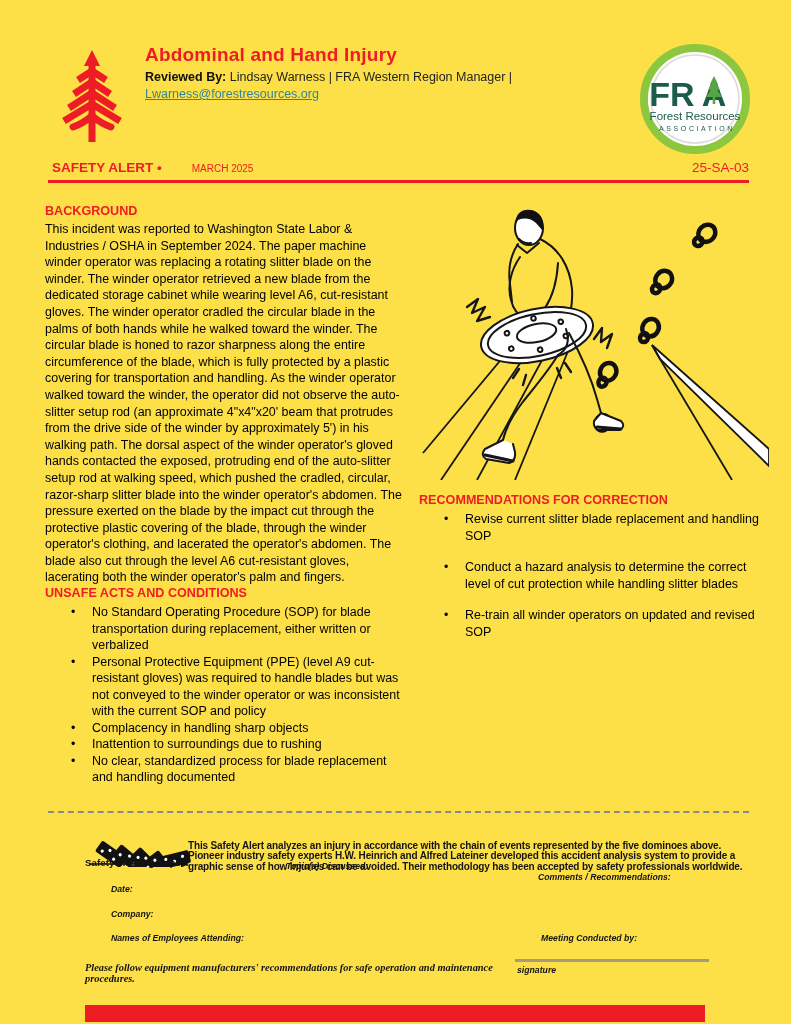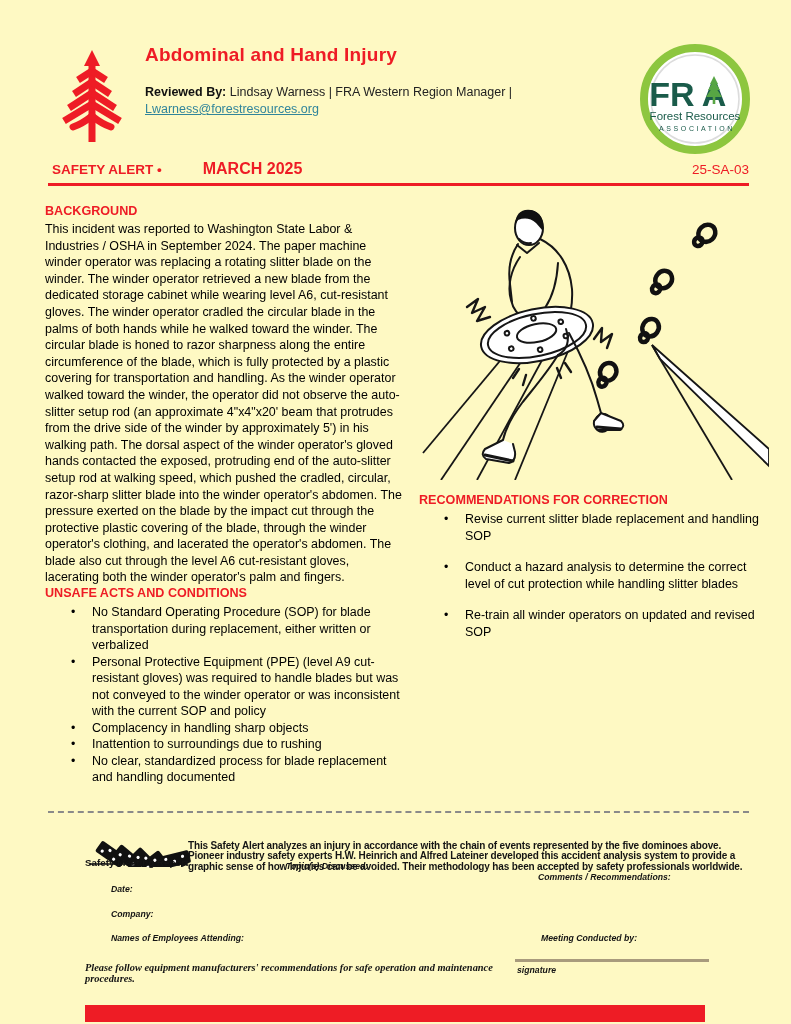--- a/index.html
+++ b/index.html
@@ -1,33 +1,33 @@
 <!DOCTYPE html>
 <html style="--red: #EE1C25; --link: #31859B; --logo_ring_green: #8DC63F; --logo_text_green: #1A5B4A; --logo_tree_green: #57A544; --signature_line_tan: #A89B7D; --dash_gray: #8A8A8A;"><head>
 <meta charset="utf-8">
 <style>
   html,body{margin:0;padding:0;background:#fff;}
-  .page{position:relative;width:791px;height:1024px;background:#fef9c3;overflow:hidden;
+  .page{position:relative;width:791px;height:1024px;background:#fde047;overflow:hidden;
         font-family:"Liberation Sans",sans-serif;color:#000;}
 
   
   .tree-logo{position:absolute;left:56px;top:50px;}
   .header-text{position:absolute;left:145px;top:44px;width:430px;}
   .doc-title{margin:0;font-size:19px;font-weight:bold;color:var(--red,#EE1C25);letter-spacing:0.2px;}
-  .reviewed{font-size:12.5px;margin-top:19px;color:#222;}
+  .reviewed{font-size:12.5px;margin-top:4px;color:#222;}
   .reviewed b{color:#111;}
   .email{display:inline-block;margin-top:3px;font-size:12.5px;color:var(--link,#31859B);
          text-decoration:underline;cursor:pointer;}
   .fra-badge{position:absolute;left:634px;top:44px;}
 
   
   .alert-bar{position:absolute;left:48px;top:160px;width:701px;display:flex;align-items:baseline;
              border-bottom:3px solid var(--red,#EE1C25);padding-bottom:5px;}
   .alert-label{color:var(--red,#EE1C25);font-weight:bold;font-size:13.5px;margin-left:4px;}
-  .alert-date{color:var(--red,#EE1C25);font-weight:bold;font-size:16px;margin-left:41px;}
+  .alert-date{color:var(--red,#EE1C25);font-weight:normal;font-size:10px;margin-left:30px;}
   .alert-code{margin-left:auto;color:var(--red,#EE1C25);font-weight:normal;font-size:13.5px;}
 
   
   .col-left{position:absolute;left:45px;top:204px;width:357px;}
   .col-right{position:absolute;left:419px;top:203px;width:350px;}
   h2.section{color:var(--red,#EE1C25);font-weight:bold;font-size:12.6px;margin:0;}
   .body-text{font-size:12.45px;line-height:16.6px;margin:3px 0 0 0;}
   .mt{margin-top:13px;}
   .bullets{list-style:none;margin:4px 0 0 0;padding:0;}
   .b-item{display:flex;font-size:12.45px;line-height:16.5px;}

